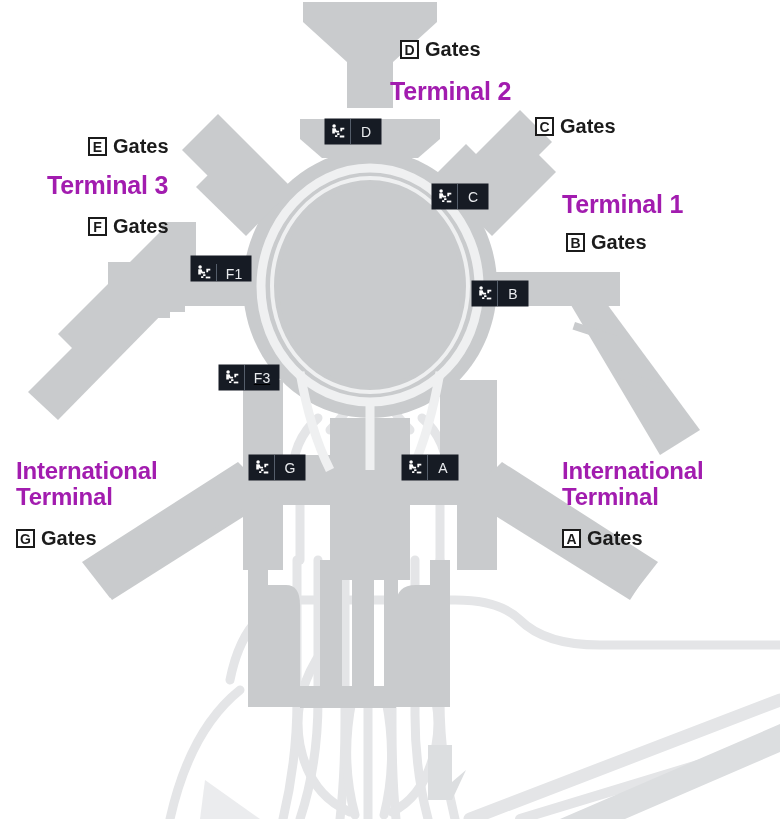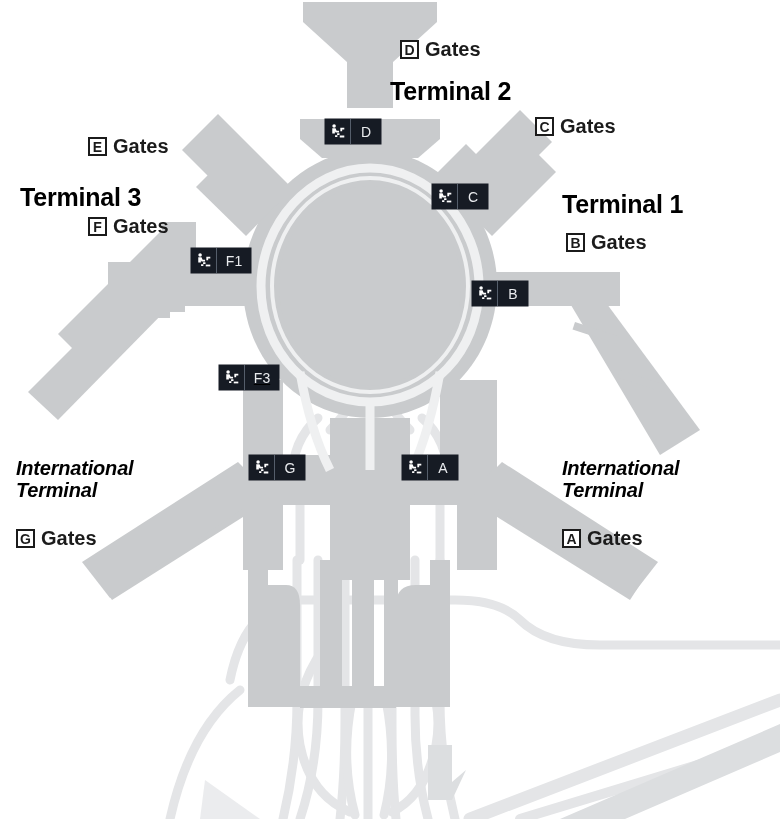--- a/index.html
+++ b/index.html
@@ -22,27 +22,27 @@
     left: 0;
     top: 0;
     width: 780px;
     height: 819px;
   }
 
   
   .terminal-label {
     position: absolute;
     font-weight: bold;
-    color: #000000;
+    color: #a21caf;
     line-height: 1.08;
     white-space: pre-line;
     letter-spacing: -0.2px;
   }
   .terminal-label.big  { font-size: 25px; }
-  .terminal-label.intl { font-size: 20px; font-style: italic; }
+  .terminal-label.intl { font-size: 24px; }
 
   
   .gates-callout {
     position: absolute;
     display: flex;
     align-items: center;
     gap: 6px;
     white-space: nowrap;
   }
   .gates-letter {
@@ -249,21 +249,21 @@
     <g fill="#dcdee0">
       <path d="M560 819 L780 724 L780 752 L625 819 Z"></path>
     </g>
 
     <g fill="#cfd1d3">
       <path d="M570 318 L600 300 L660 386 L632 404 Z" opacity="0"></path>
     </g>
   </svg>
 
   <div class="terminal-label big" style="left:390px; top:78px;">Terminal 2</div>
-  <div class="terminal-label big" style="left:20px;  top:172px;margin-top:12px;">Terminal 3</div>
+  <div class="terminal-label big" style="left:47px;  top:172px;">Terminal 3</div>
   <div class="terminal-label big" style="left:562px; top:191px;text-align:right;">Terminal 1</div>
   <div class="terminal-label intl" style="left:16px;  top:458px;">International
 Terminal</div>
   <div class="terminal-label intl" style="left:562px; top:458px;">International
 Terminal</div>
 
   <div class="gates-callout" style="left:400px; top:38px;">
     <span class="gates-letter">D</span>
     <span class="gates-word">Gates</span>
   </div>
@@ -311,21 +311,21 @@
         <circle cx="7.2" cy="4.2" r="2.5"></circle>
         <path d="M4.6 7.4 h4.6 l1.6 3.4 h3.4 v2.6 h-5.0 l-0.9 -1.9 v3.2 h-3.7 z"></path>
         <path d="M16 6.6 h5.6 v2.4 h-3.0 v2.6 h-2.6 z"></path>
         <path d="M11.4 14.6 h3.4 v2.5 h-3.0 v2.6 h-3.2 v-2.4 h2.8 z"></path>
         <path d="M15.2 17.8 h6.4 v2.5 h-6.4 z"></path>
       </svg>
     </span>
     <span class="station-code-cell">C</span>
   </div>
 
-  <div class="station-badge" style="left:191px; top:248px;">
+  <div class="station-badge" style="left:191px; top:256px;align-items:flex-end;">
     <span class="station-icon-cell">
       <svg width="17" height="17" viewBox="0 0 24 24" fill="#ffffff">
         <circle cx="7.2" cy="4.2" r="2.5"></circle>
         <path d="M4.6 7.4 h4.6 l1.6 3.4 h3.4 v2.6 h-5.0 l-0.9 -1.9 v3.2 h-3.7 z"></path>
         <path d="M16 6.6 h5.6 v2.4 h-3.0 v2.6 h-2.6 z"></path>
         <path d="M11.4 14.6 h3.4 v2.5 h-3.0 v2.6 h-3.2 v-2.4 h2.8 z"></path>
         <path d="M15.2 17.8 h6.4 v2.5 h-6.4 z"></path>
       </svg>
     </span>
     <span class="station-code-cell wide">F1</span>

